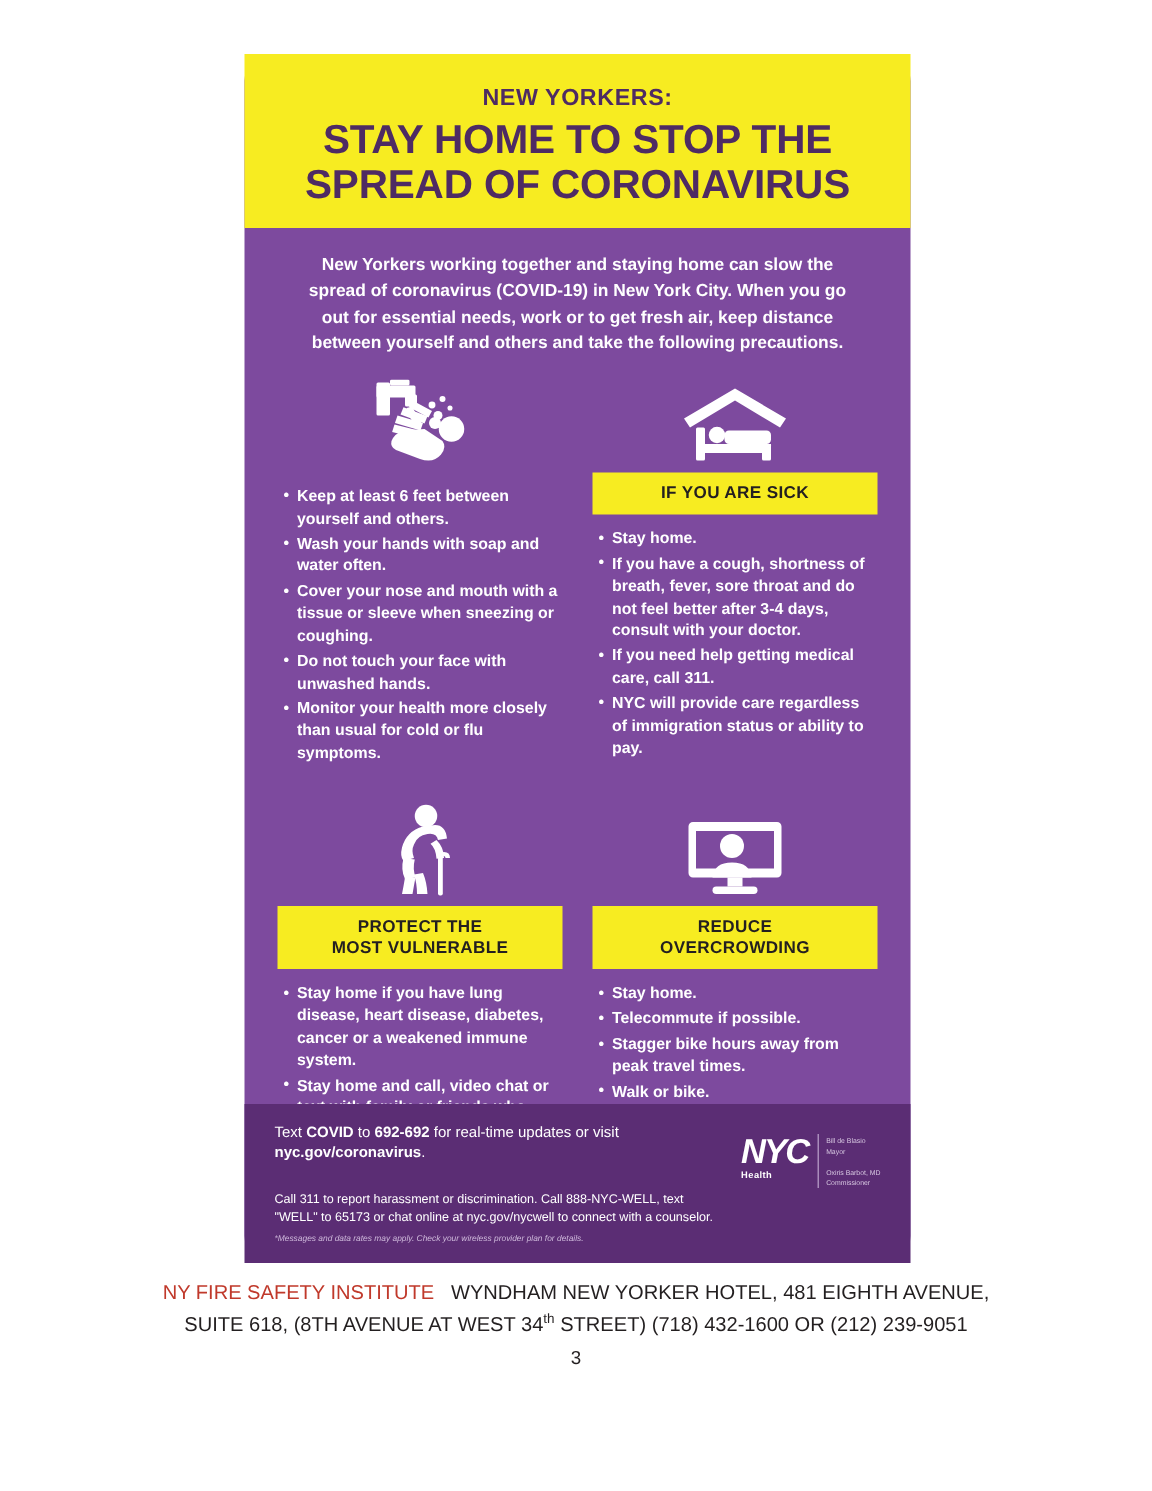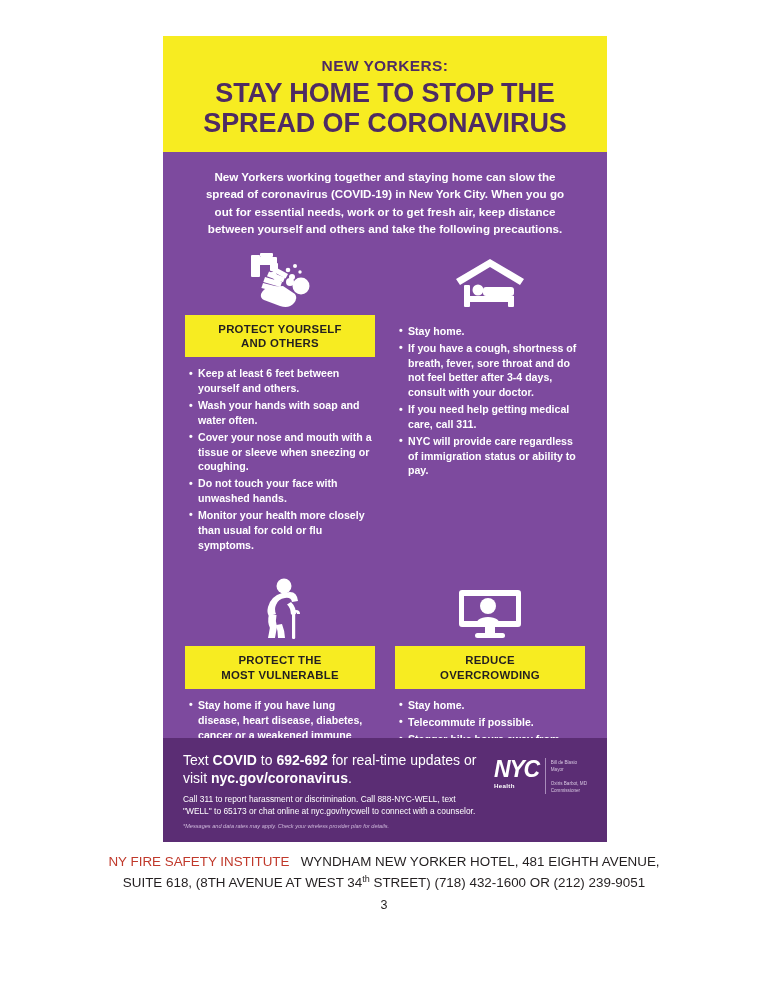--- a/index.html
+++ b/index.html
@@ -130,23 +130,23 @@
     width: 100%;
     background: #5b2d74;
     box-sizing: border-box;
     padding: 13px 20px 12px 20px;
     display: flex;
     align-items: flex-start;
   }
   .footer-text { flex: 1 1 auto; }
   .footer-line1 {
     color: #ffffff;
-    font-size: 14px;
+    font-size: 10px;
     line-height: 1.3;
-    margin-bottom: 7px;
+    margin-bottom: 19px;
   }
   .footer-line1 b { font-weight: bold; }
   .footer-line2 {
     color: #ffffff;
     font-size: 8.4px;
     line-height: 1.42;
   }
   .footer-fineprint {
     color: #cdb7da;
     font-size: 5.6px;
@@ -260,24 +260,20 @@
           <circle cx="47" cy="29" r="4"></circle>
 
           <path d="M26 34 q-6 2 -8 7 q-1 4 3 6 l16 6 q9 3 14-3 q4-5 1-9 l-12-8 z"></path>
 
           <path d="M20 30 l16 4 l-1.6 5 l-16-4 z"></path>
           <path d="M22 24 l17 5 l-1.7 5 l-17-5 z"></path>
           <path d="M26 18.5 l16 6 l-2 4.8 l-16-6 z"></path>
           <path d="M32 14 l13 7 l-2.4 4.4 l-13-7 z"></path>
         </svg>
       </div>
-      <div class="section-title">
-        <span>PROTECT YOURSELF</span><br>
-        <span>AND OTHERS</span>
-      </div>
       <ul class="bullets">
         <li>Keep at least 6 feet between yourself and others.</li>
         <li>Wash your hands with soap and water often.</li>
         <li>Cover your nose and mouth with a tissue or sleeve when sneezing or coughing.</li>
         <li>Do not touch your face with unwashed hands.</li>
         <li>Monitor your health more closely than usual for cold or flu symptoms.</li>
       </ul>
     </div>
 
     <div class="cell right">
@@ -289,20 +285,23 @@
           <rect x="10" y="28" width="6" height="22" rx="1"></rect>
 
           <circle cx="24" cy="33" r="5.5"></circle>
 
           <rect x="29" y="30" width="31" height="9" rx="3"></rect>
 
           <rect x="10" y="39" width="50" height="6"></rect>
 
           <rect x="54" y="39" width="6" height="11" rx="1"></rect>
         </svg>
+      </div>
+      <div class="section-title">
+        <span>IF YOU ARE SICK</span>
       </div>
       <ul class="bullets">
         <li>Stay home.</li>
         <li>If you have a cough, shortness of breath, fever, sore throat and do not feel better after 3-4 days, consult with your doctor.</li>
         <li>If you need help getting medical care, call 311.</li>
         <li>NYC will provide care regardless of immigration status or ability to pay.</li>
       </ul>
     </div>
 
     <div class="row-gap"></div>

